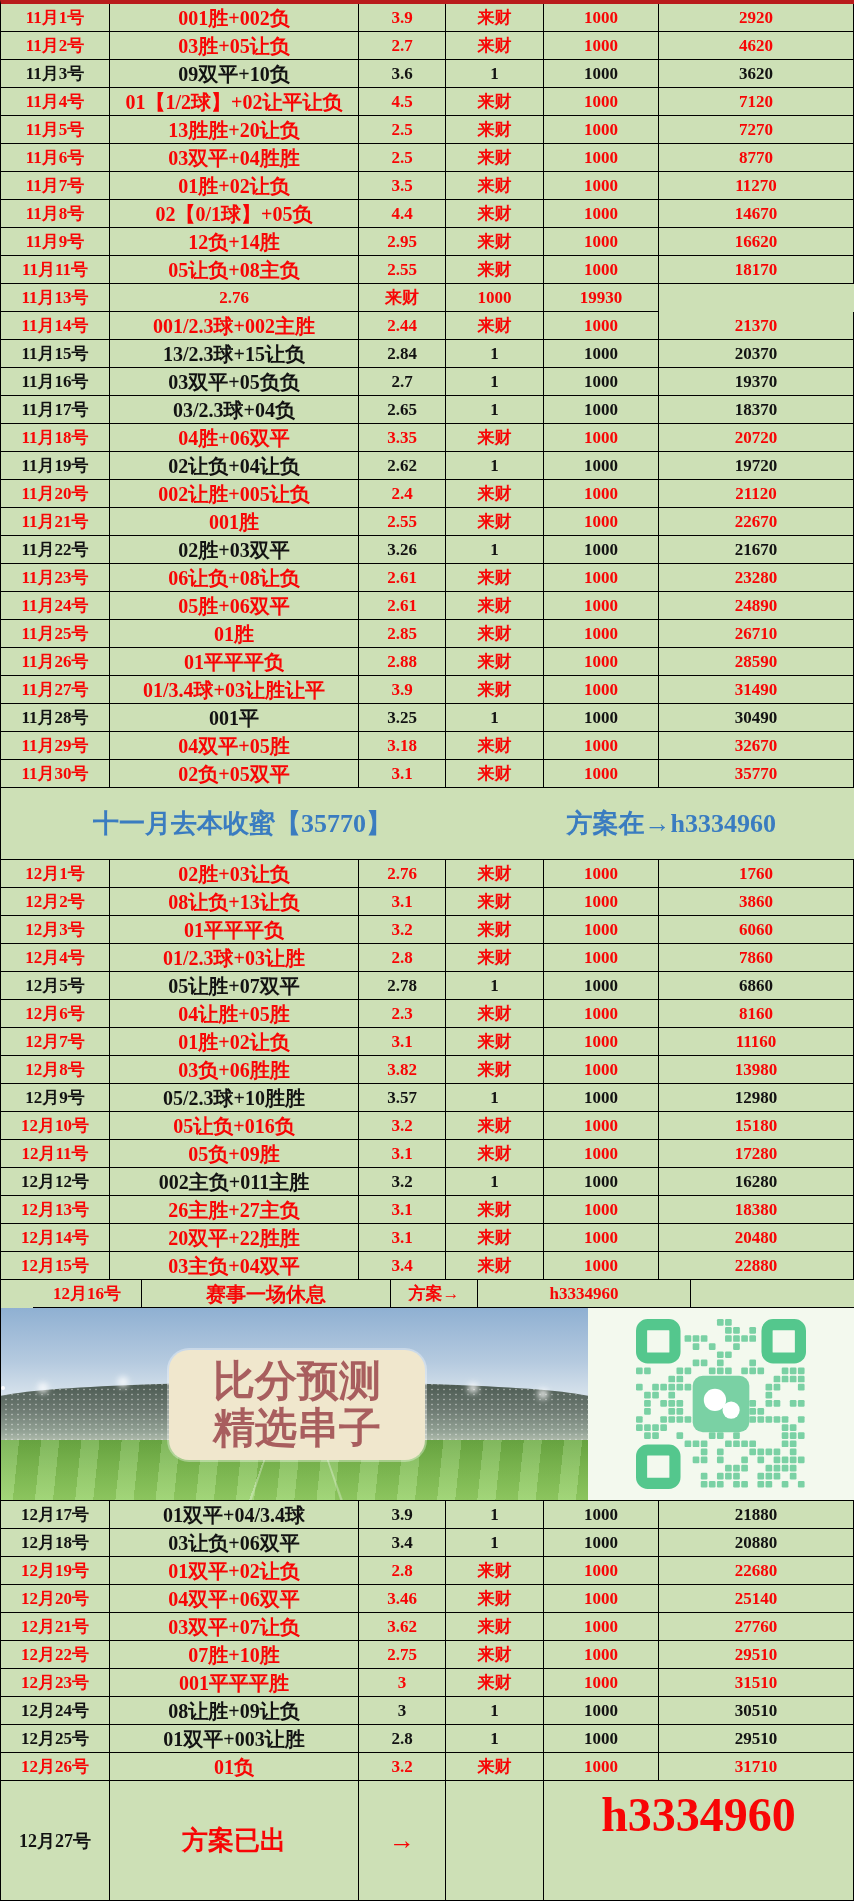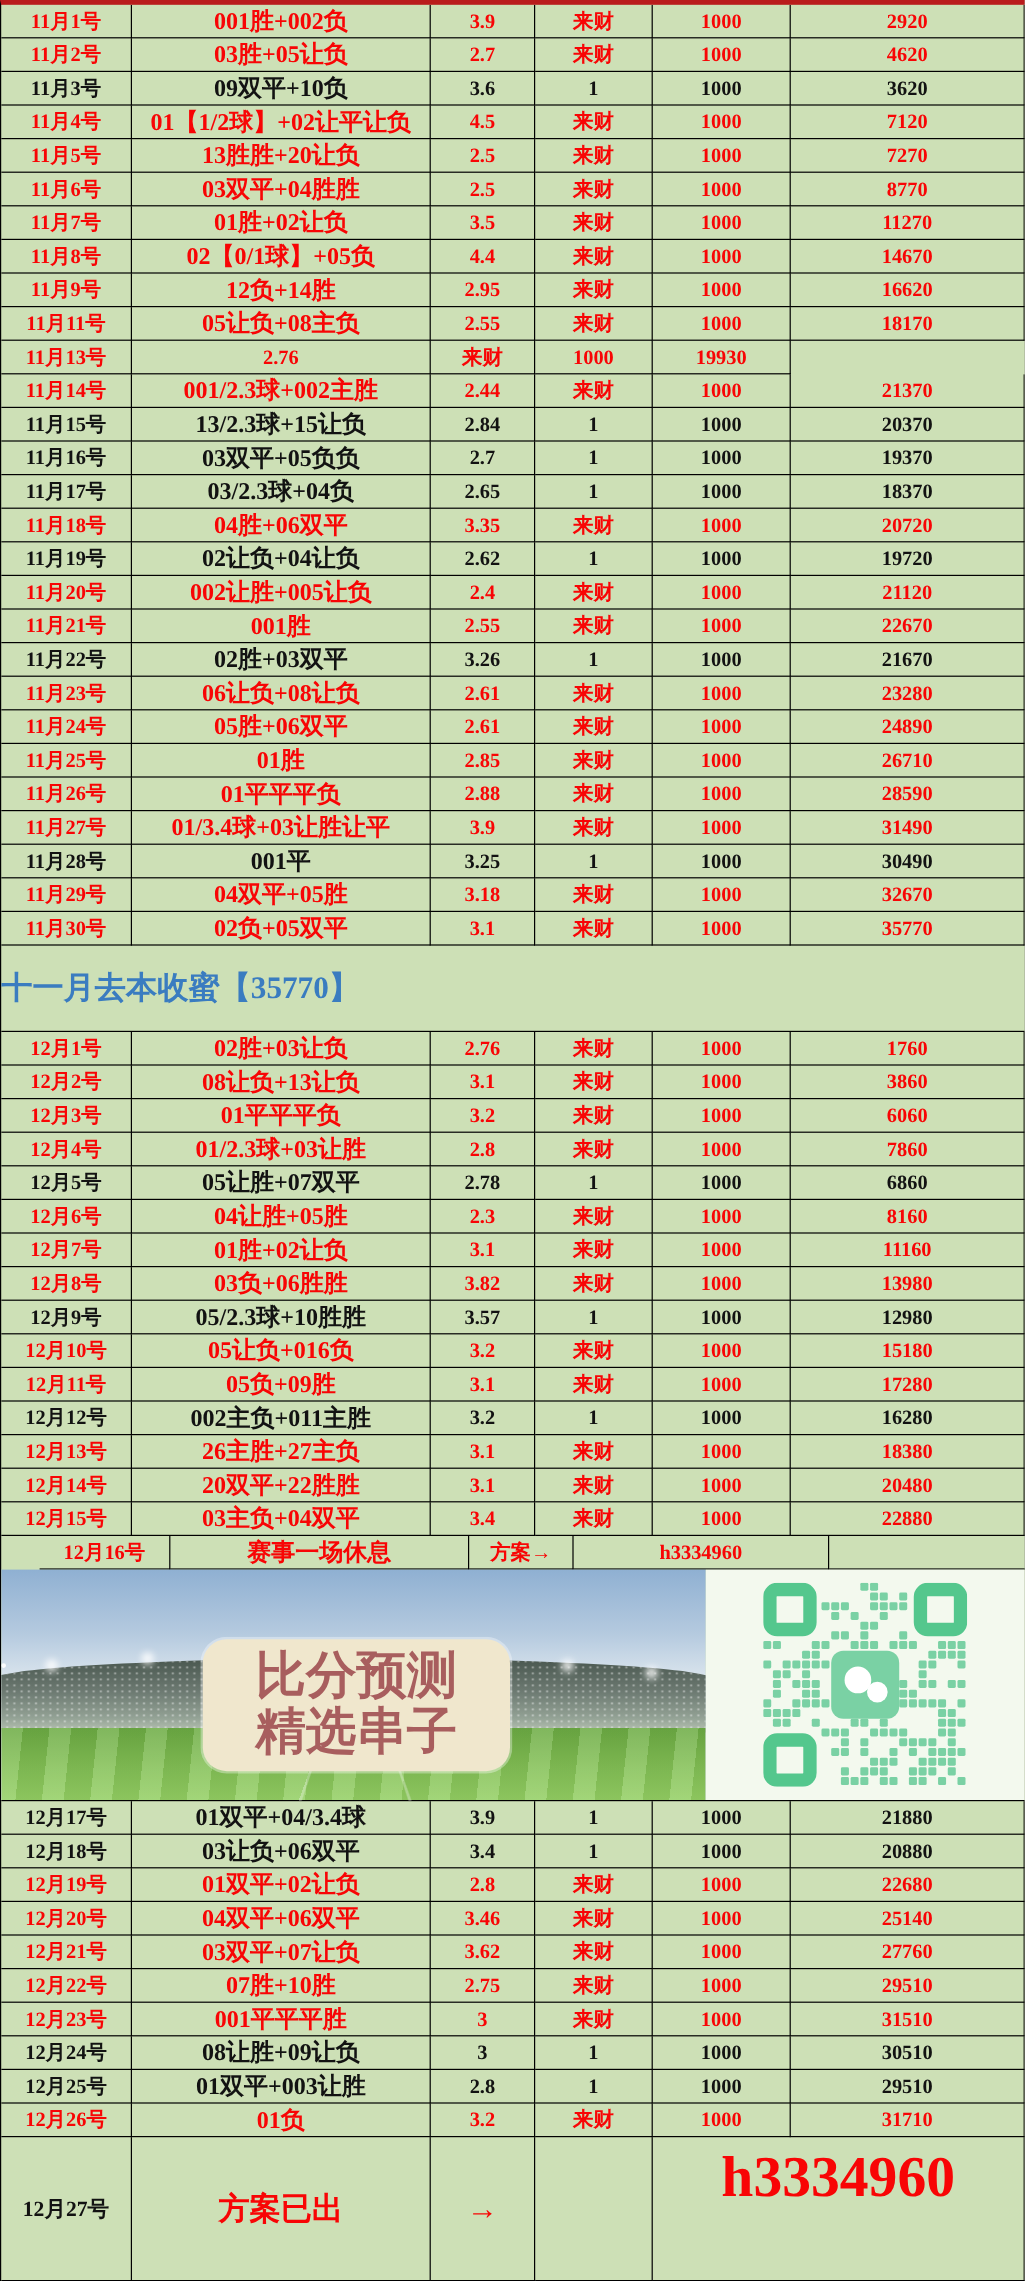--- a/index.html
+++ b/index.html
@@ -14,21 +14,21 @@
     border-right:1px solid #000;border-bottom:1px solid #000;box-sizing:border-box;
     display:flex;align-items:center;justify-content:center;
     font-size:17px;white-space:nowrap;overflow:hidden;line-height:1;
   }
   .cell.pick{font-size:20px;}
   .r{color:#f80505;}
   .k{color:#121212;}
   
   .summary{height:72px;box-sizing:border-box;border-bottom:1px solid #000;
     display:flex;align-items:center;color:#3a7cc0;font-size:26px;}
-  .summary .lft{}
+  .summary .lft{margin-left:92px;}
   .summary .rgt{margin-left:auto;margin-right:78px;}
   
   .rest-row{display:grid;grid-template-columns:109px 249px 87px 213px 195px;height:28px;box-sizing:border-box;margin-left:32px;}
   .final-row{display:grid;grid-template-columns:109px 249px 87px 98px 310px;height:120px;box-sizing:border-box;}
   .final-row .cell{font-size:26px;}
   .final-row .cell.datec{font-size:18px;}
   .final-row .bigh{font-size:48px;align-items:flex-start;padding-top:10px;}
   .sliver{display:grid;grid-template-columns:109px 249px 87px 98px 115px 195px;height:4px;box-sizing:border-box;}
   .sliver .cell{border-bottom:none;}
   
@@ -43,21 +43,21 @@
   .lights{position:absolute;top:78px;left:0;width:4px;height:4px;border-radius:50%;background:#fff;
     box-shadow:40px 0 6px 3px #fff,120px -6px 6px 3px #fff,210px -10px 6px 3px #fff,
     300px -10px 6px 3px #fff,390px -6px 6px 3px #fff,470px 0 6px 3px #fff,540px 6px 6px 3px #fff;opacity:.9;}
   .field{position:absolute;left:0;right:0;bottom:0;height:60px;
     background:linear-gradient(180deg,#6cab43 0%,#83c055 55%,#93cf63 100%);}
   .field:after{content:"";position:absolute;inset:0;
     background:repeating-linear-gradient(96deg,rgba(255,255,255,.14) 0 18px,rgba(0,0,0,.05) 18px 40px);}
   .pitchline{position:absolute;bottom:0;left:44%;width:12%;height:55px;
     border-left:2px solid rgba(255,255,255,.5);border-right:2px solid rgba(255,255,255,.5);
     transform:perspective(60px) rotateX(30deg);opacity:.6;}
-  .st-label{position:absolute;left:168px;top:58px;width:244px;padding:8px 6px;
+  .st-label{position:absolute;left:168px;top:42px;width:244px;padding:8px 6px;
     background:#f0e7cd;border-radius:20px;color:#a85e5e;font-size:42px;line-height:1.12;
     text-align:center;box-shadow:0 0 0 2px rgba(255,255,255,.35);}
   .qrpanel{flex:1;background:#f3f9ee;display:flex;align-items:center;justify-content:center;}
 </style>
 </head>
 <body>
 
 <div class="sheet">
 
   <div>
@@ -281,20 +281,21 @@
         <div class="cell r pick">02负+05双平</div>
         <div class="cell r">3.1</div>
         <div class="cell r">来财</div>
         <div class="cell r">1000</div>
         <div class="cell r">35770</div>
       </div>
     </div>
 
   <div class="summary">
     <span class="lft">十一月去本收蜜【35770】</span>
+    <span class="rgt">方案在→h3334960</span>
   </div>
 
   <div>
       <div class="row">
         <div class="cell r">12月1号</div>
         <div class="cell r pick">02胜+03让负</div>
         <div class="cell r">2.76</div>
         <div class="cell r">来财</div>
         <div class="cell r">1000</div>
         <div class="cell r">1760</div>

